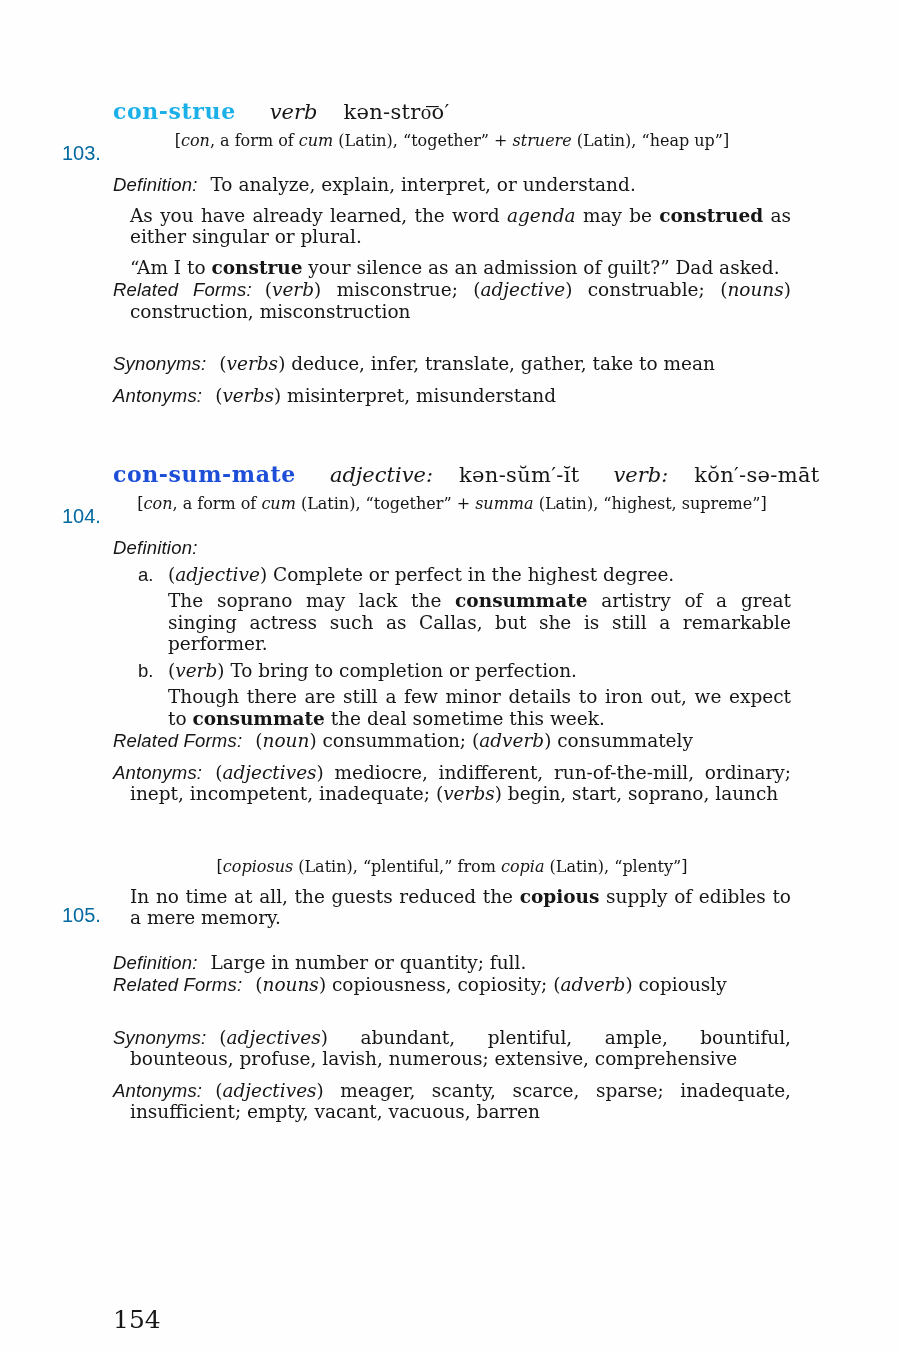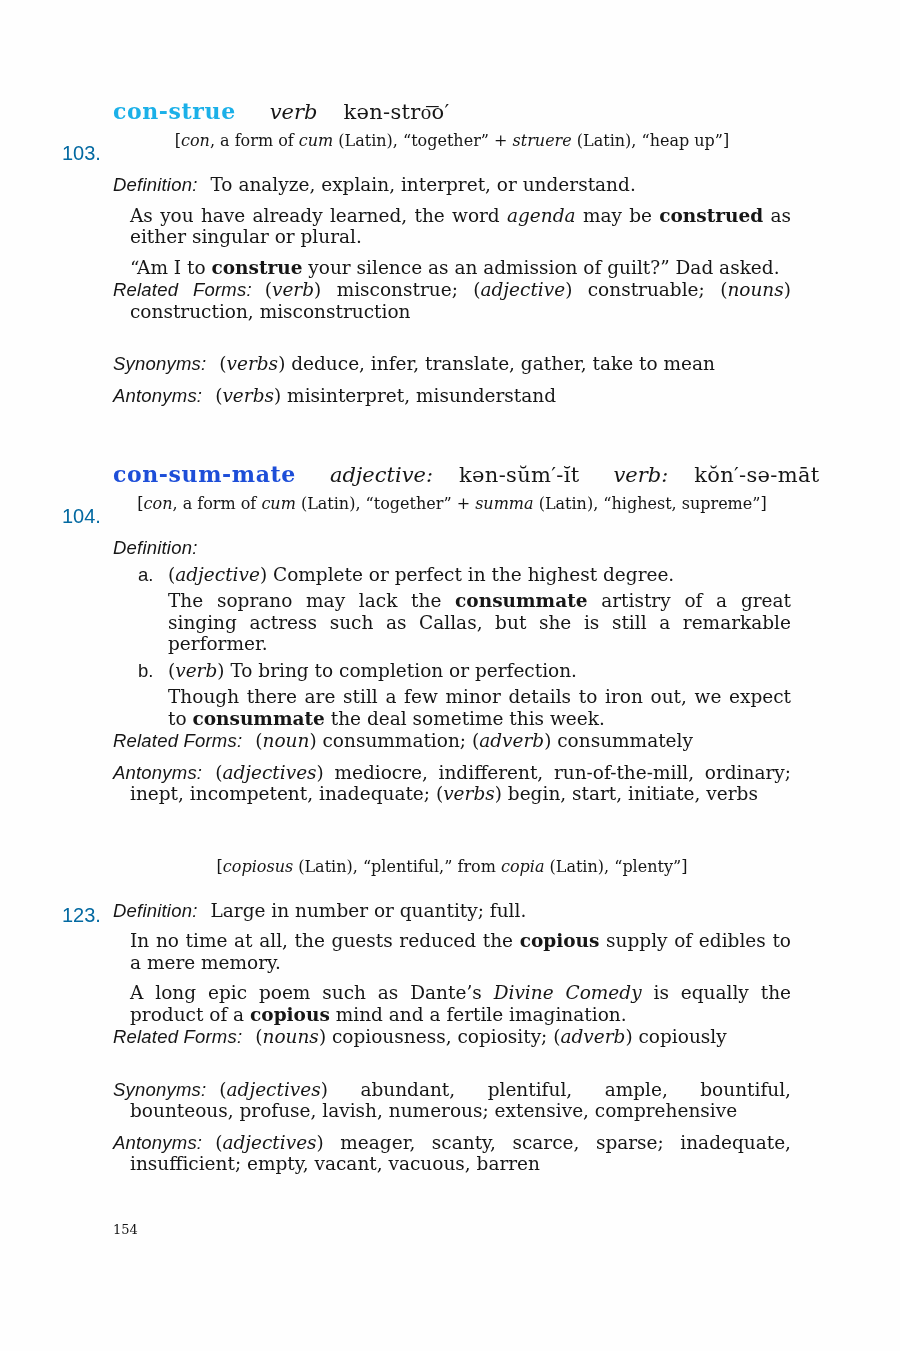--- a/index.html
+++ b/index.html
@@ -40,22 +40,22 @@
   .blk-sub{margin-top:5px;margin-left:25px;display:flex;}
   .blk-sub .marker{
     font-family:"Liberation Sans",sans-serif;
     font-size:18.5px;width:30px;flex:none;
   }
   .blk-sub .subtext{flex:1;text-align:justify;}
   .blk-subexample{margin-top:5px;margin-left:55px;}
   .s-i{font-style:italic;}
   .s-b{font-weight:bold;}
   .pagenum{
-    position:absolute;left:113px;top:1222px;
-    font-size:13px;color:#161616;
+    position:absolute;left:113px;top:1305px;
+    font-size:25px;color:#161616;
   }
 </style>
 </head>
 <body>
 
 <div class="page">
   <div class="content">
       <div class="entry">
         <div class="num">103.</div>
         <div class="headline"><span class="headword" style="color: rgb(27, 176, 232);">con-strue</span><span class="pos">verb</span><span class="pron">kən-stro͞o′</span></div>
@@ -76,27 +76,26 @@
           <span class="marker">a.</span>
           <div class="subtext"><span class="s-r">(</span><span class="s-i">adjective</span><span class="s-r">) Complete or perfect in the highest degree.</span></div>
         </div>
         <div class="blk blk-subexample"><span class="s-r">The soprano may lack the </span><span class="s-b">consummate</span><span class="s-r"> artistry of a great singing actress such as Callas, but she is still a remarkable performer.</span></div>
         <div class="blk blk-sub">
           <span class="marker">b.</span>
           <div class="subtext"><span class="s-r">(</span><span class="s-i">verb</span><span class="s-r">) To bring to completion or perfection.</span></div>
         </div>
         <div class="blk blk-subexample"><span class="s-r">Though there are still a few minor details to iron out, we expect to </span><span class="s-b">consummate</span><span class="s-r"> the deal sometime this week.</span></div>
         <div class="blk blk-related"><span class="lbl">Related Forms:</span><span class="s-r">(</span><span class="s-i">noun</span><span class="s-r">) consummation; (</span><span class="s-i">adverb</span><span class="s-r">) consummately</span></div>
-        <div class="blk blk-antonyms"><span class="lbl">Antonyms:</span><span class="s-r">(</span><span class="s-i">adjectives</span><span class="s-r">) mediocre, indifferent, run-of-the-mill, ordinary; inept, incompetent, inadequate; (</span><span class="s-i">verbs</span><span class="s-r">) begin, start, initiate, verbs</span></div>
+        <div class="blk blk-antonyms"><span class="lbl">Antonyms:</span><span class="s-r">(</span><span class="s-i">adjectives</span><span class="s-r">) mediocre, indifferent, run-of-the-mill, ordinary; inept, incompetent, inadequate; (</span><span class="s-i">verbs</span><span class="s-r">) begin, start, soprano, launch</span></div>
       </div>
       <div class="entry">
-        <div class="num">123.</div>
+        <div class="num">105.</div>
         <div class="etymology"><span class="s-r">[</span><span class="s-i">copiosus</span><span class="s-r"> (Latin), “plentiful,” from </span><span class="s-i">copia</span><span class="s-r"> (Latin), “plenty”]</span></div>
+        <div class="blk blk-example"><span class="s-r">In no time at all, the guests reduced the </span><span class="s-b">copious</span><span class="s-r"> supply of edibles to a mere memory.</span></div>
         <div class="blk blk-definition"><span class="lbl">Definition:</span><span class="s-r">Large in number or quantity; full.</span></div>
-        <div class="blk blk-example"><span class="s-r">In no time at all, the guests reduced the </span><span class="s-b">copious</span><span class="s-r"> supply of edibles to a mere memory.</span></div>
-        <div class="blk blk-example"><span class="s-r">A long epic poem such as Dante’s </span><span class="s-i">Divine Comedy</span><span class="s-r"> is equally the product of a </span><span class="s-b">copious</span><span class="s-r"> mind and a fertile imagination.</span></div>
         <div class="blk blk-related"><span class="lbl">Related Forms:</span><span class="s-r">(</span><span class="s-i">nouns</span><span class="s-r">) copiousness, copiosity; (</span><span class="s-i">adverb</span><span class="s-r">) copiously</span></div>
         <div class="blk blk-synonyms"><span class="lbl">Synonyms:</span><span class="s-r">(</span><span class="s-i">adjectives</span><span class="s-r">) abundant, plentiful, ample, bountiful, bounteous, profuse, lavish, numerous; extensive, comprehensive</span></div>
         <div class="blk blk-antonyms"><span class="lbl">Antonyms:</span><span class="s-r">(</span><span class="s-i">adjectives</span><span class="s-r">) meager, scanty, scarce, sparse; inadequate, insufficient; empty, vacant, vacuous, barren</span></div>
       </div>
     </div>
   <div class="pagenum">154</div>
 </div>
 
 </body></html>

